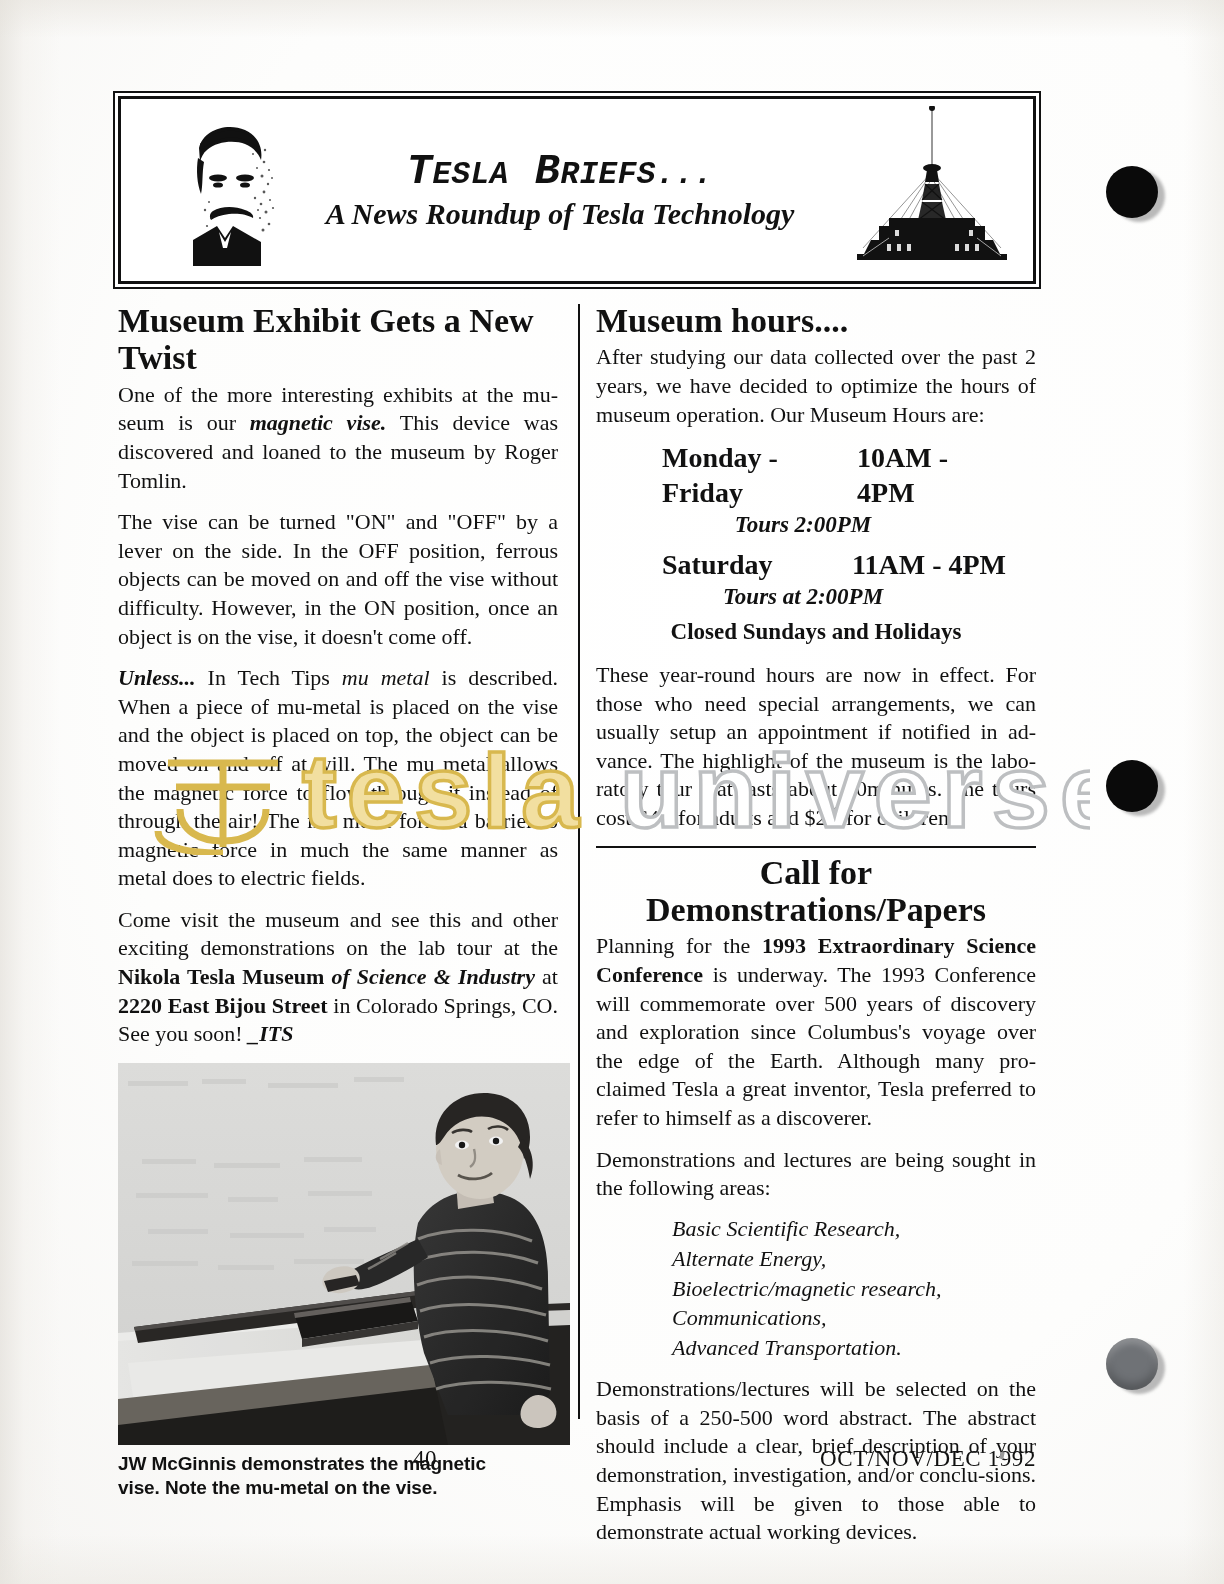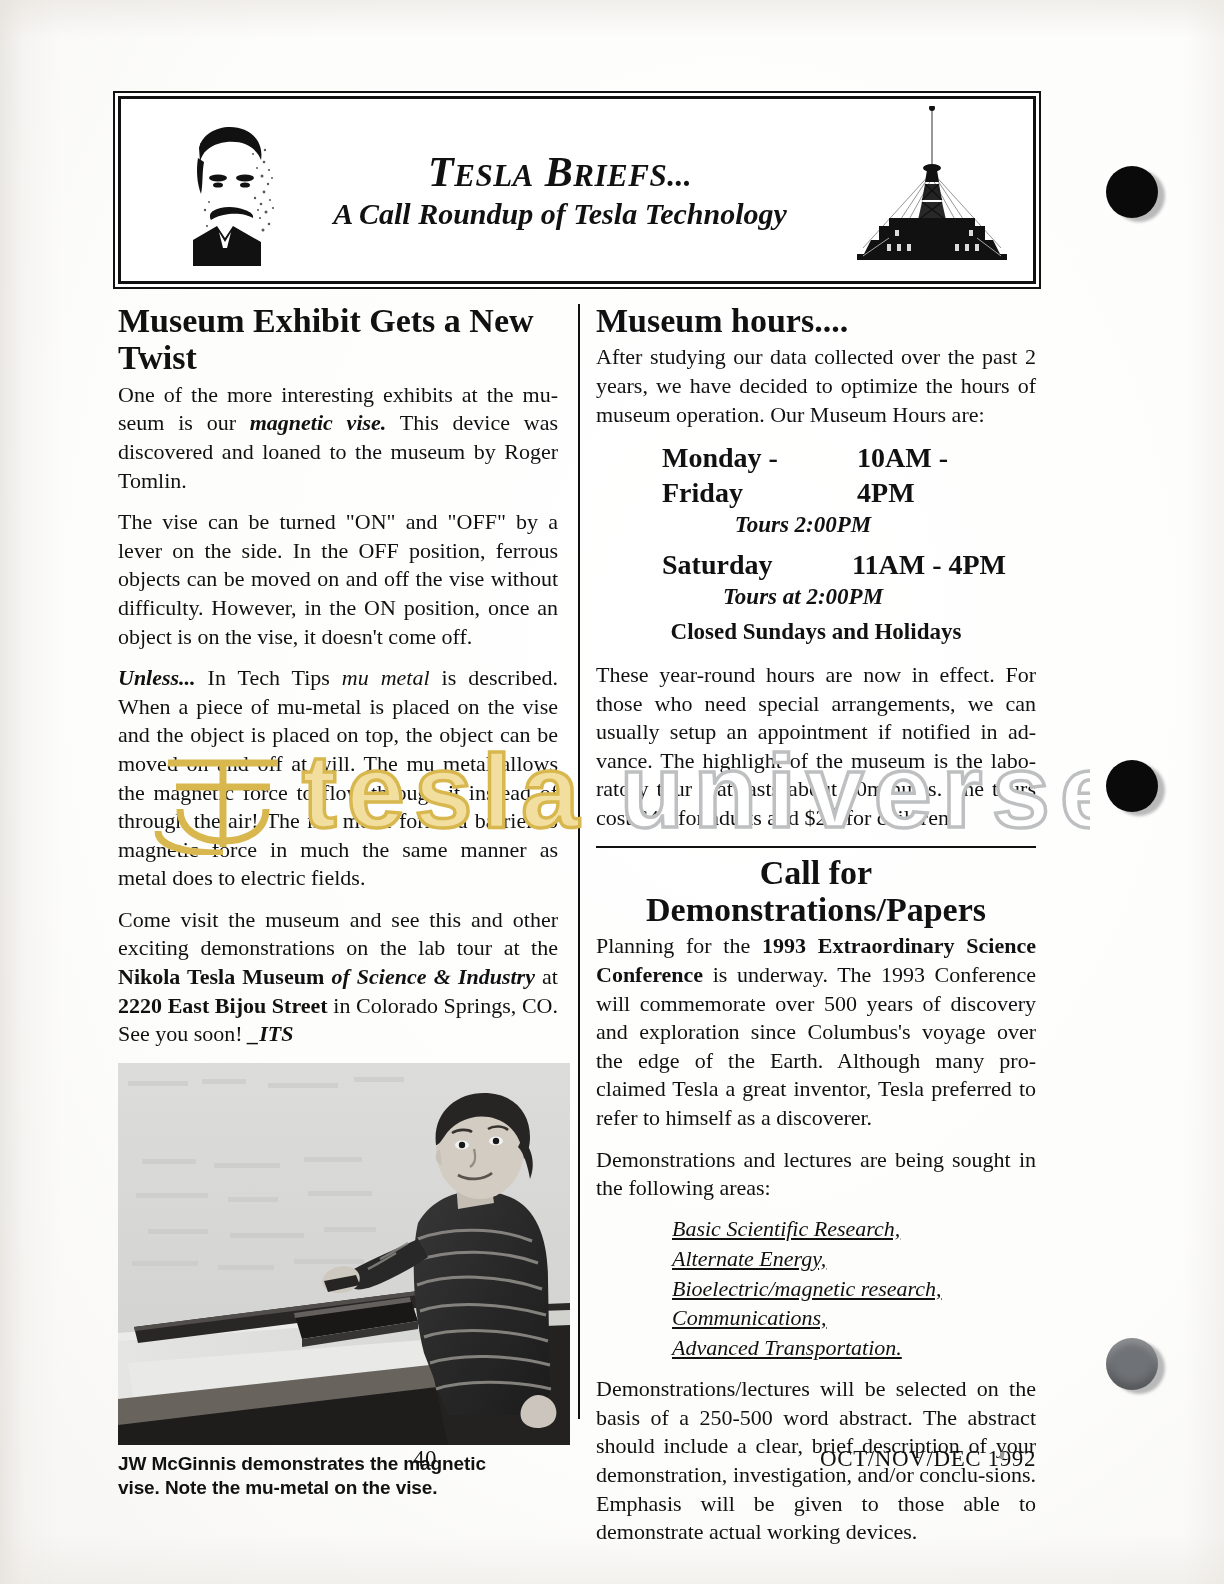--- a/index.html
+++ b/index.html
@@ -106,21 +106,21 @@
     margin-left: 38px;
     flex: 0 0 auto;
     position: relative;
   }
   .title-block {
     flex: 1 1 auto;
     text-align: center;
     padding-right: 10px;
   }
   .brief-title {
-    font-family: Liberation Serif, serif;
+    font-family: Liberation Mono, monospace;
     font-weight: bold;
     font-style: italic;
     font-size: 42px;
     letter-spacing: .5px;
     line-height: 1;
     margin-bottom: 6px;
   }
   .brief-title .sc { font-size: 31px; }
   .brief-sub {
     font-family: "Liberation Serif", serif;
@@ -209,21 +209,20 @@
     font-size: 23px;
     line-height: 1.35;
     padding-top: 4px;
   }
   .hours-gap { height: 7px; }
 
   
   .topics {
     margin: 2px 0 12px 0;
     padding-left: 76px;
-    text-decoration: underline;
   }
   .topic {
     font-style: italic;
     font-size: 22px;
     line-height: 1.36;
   }
 
   
   .photo-figure {
     margin-top: 14px;
@@ -357,21 +356,21 @@
             <circle cx="46" cy="104" r="1"></circle>
               <circle cx="42" cy="112" r="1.1"></circle>
             <circle cx="88" cy="40" r="1"></circle>
               <circle cx="100" cy="36" r="1.2"></circle>
           </g>
         </svg>
       </div>
 
       <div class="title-block">
         <div class="brief-title"><span>T</span><span class="sc">ESLA</span> <span>B</span><span class="sc">RIEFS...</span></div>
-        <div class="brief-sub">A Call Roundup of Tesla Technology</div>
+        <div class="brief-sub">A News Roundup of Tesla Technology</div>
       </div>
 
       <div class="tower-wrap">
         <svg viewBox="0 0 178 168" width="178" height="168">
           <rect width="178" height="168" fill="#ffffff"></rect>
 
           <line x1="89" y1="0" x2="89" y2="64" stroke="#555" stroke-width="1.2"></line>
           <circle cx="89" cy="2" r="3" fill="#111"></circle>
 
           <g stroke="#8a8a8a" stroke-width="0.9" fill="none">

